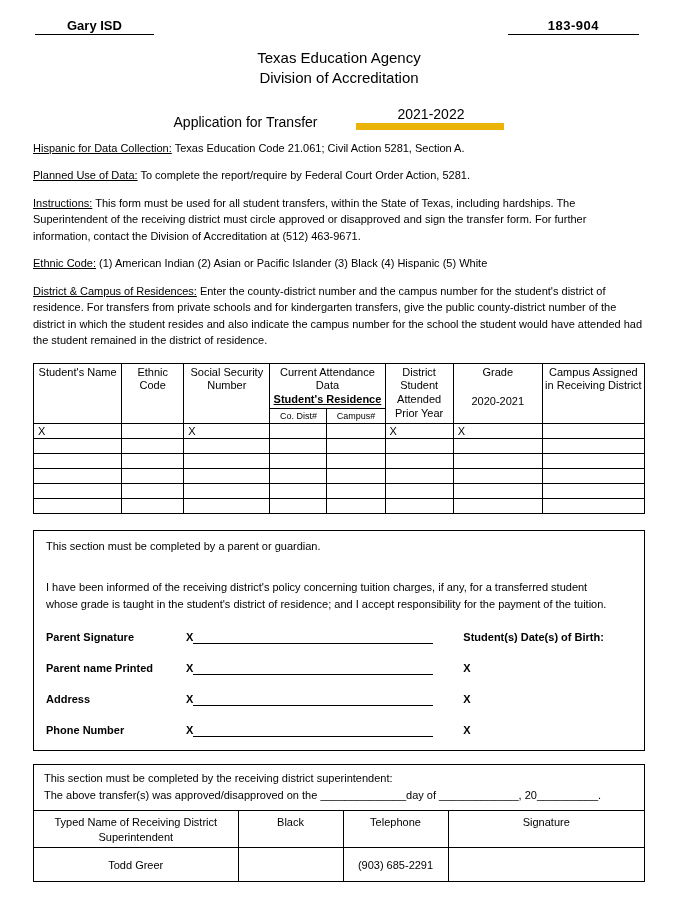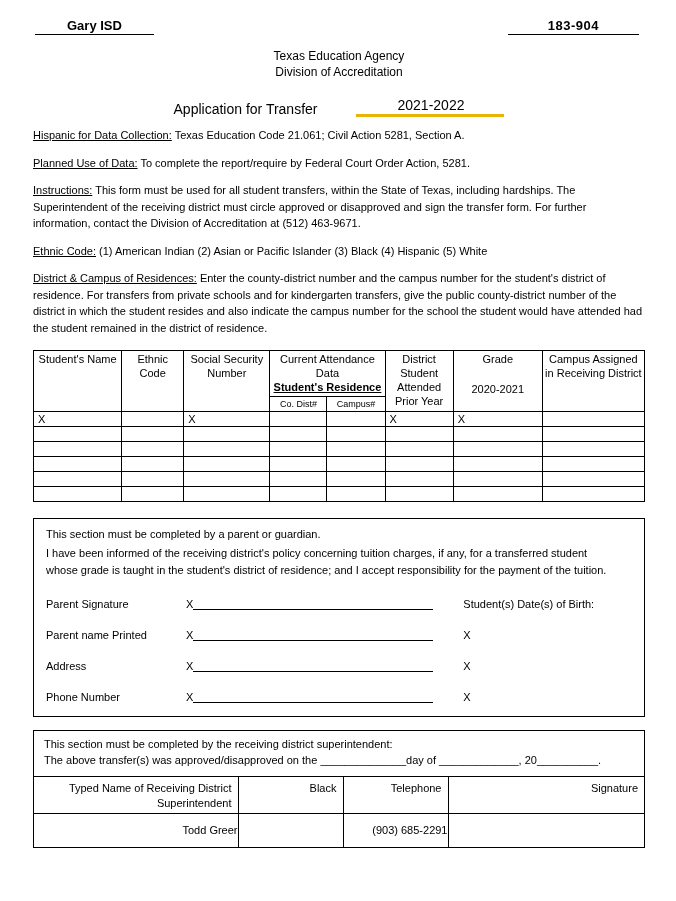--- a/index.html
+++ b/index.html
@@ -6,48 +6,48 @@
   html,body { background:#e8e8e8; }
   body { font-family:"Liberation Sans", sans-serif; color:#000; }
   .page {
     width:676px; height:901px; background:#fff; margin:0 auto;
     padding:16px 31px 0 33px; overflow:hidden;
   }
   .top-row { display:flex; justify-content:space-between; align-items:flex-end; padding:2px 6px 0 2px; }
   .top-ul { font-weight:bold; font-size:13px; border-bottom:1.6px solid #000; }
   .top-left { padding:0 32px 1px 32px; }
   .top-right { padding:0 40px 1px 40px; letter-spacing:.5px; }
-  .center-head { text-align:center; margin-top:13px; font-size:12px; line-height:1.35; }
+  .center-head { text-align:center; margin-top:13px; font-size:15px; line-height:1.35; }
   .title-row { margin-top:17px; display:flex; justify-content:center; align-items:flex-end; gap:38px; font-size:14px; }
-  .year-ul { border-bottom:3px solid #eab308; padding:0 40px 1px 42px; }
+  .year-ul { border-bottom:7px solid #eab308; padding:0 40px 1px 42px; }
   .para { font-size:11px; line-height:1.5; margin-top:10px; }
   .para.tight { margin-top:11px; }
   .ul-label { text-decoration:underline; }
 
   table.student { width:100%; border-collapse:collapse; margin-top:14px; font-size:11px; }
   table.student th, table.student td { border:1px solid #000; }
   table.student th { font-weight:normal; vertical-align:top; text-align:center; padding:2px 1px 1px; line-height:1.25; }
   table.student td { height:15px; padding:0 4px; text-align:left; font-size:11px; }
   .subhead th { font-size:9px; padding:1px 0; }
   .att-ul { text-decoration:underline;font-weight:bold; }
   .grade-gap { margin-top:16px; }
 
   .box { border:1px solid #000; font-size:11px; }
   .parent-box { margin-top:16px; padding:9px 12px 13px 12px; }
-  .parent-body { margin-top:5px; line-height:1.55; padding-right:14px; }
-  .field-row { display:flex; align-items:flex-end; margin-top:18px; }
+  .parent-body { margin-top:27px; line-height:1.55; padding-right:14px; }
+  .field-row { display:flex; align-items:flex-start; margin-top:18px;font-weight:bold; }
   .f-label { width:140px; }
   .f-mark { }
   .f-line { display:inline-block; width:240px; border-bottom:1px solid #000; height:13px; }
   .f-right { margin-left:30px; }
 
   .sup-box { margin-top:13px; }
   .sup-head { padding:5px 10px 7px 10px; line-height:1.5; }
   table.sup { width:100%; border-collapse:collapse; font-size:11px; }
-  table.sup th, table.sup td { border-left:1px solid #000; border-top:1px solid #000; font-weight:normal; text-align:right; }
+  table.sup th, table.sup td { border-left:1px solid #000; border-top:1px solid #000; font-weight:normal; text-align:center; }
   table.sup th:first-child, table.sup td:first-child { border-left:none; }
   table.sup th { padding:4px 6px 2px; line-height:1.35; vertical-align:top; }
   table.sup td { height:34px; vertical-align:middle; }
 </style>
 </head>
 <body>
 
 <div class="page">
 
   <div class="top-row">

